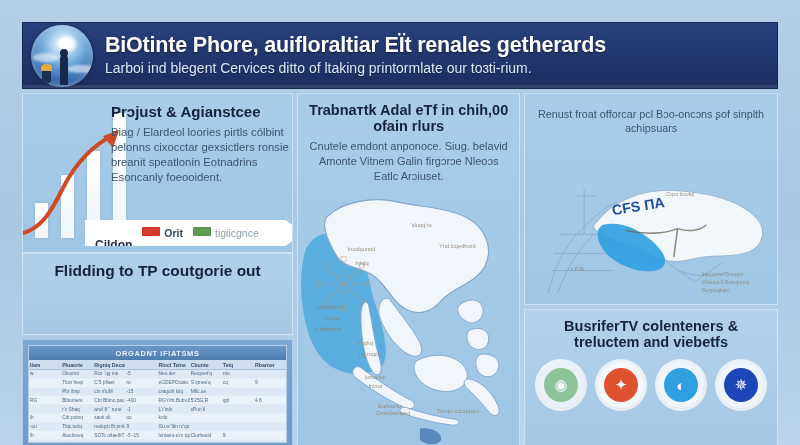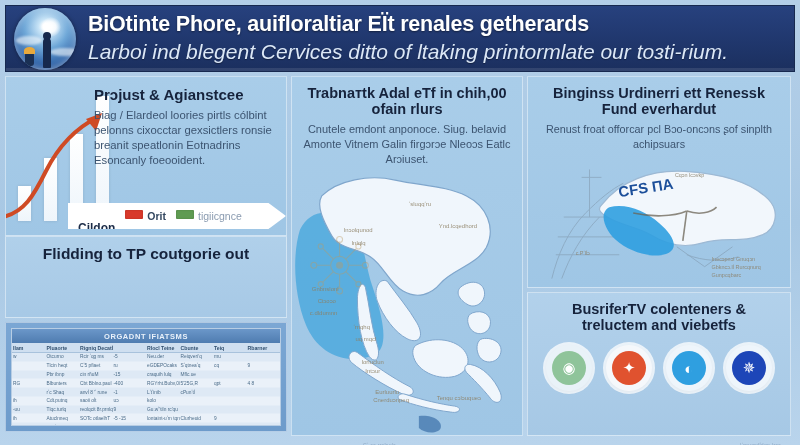--- a/index.html
+++ b/index.html
@@ -10,21 +10,21 @@
     overflow: hidden;
     font-family: "Liberation Sans", sans-serif;
     background: #b9d2ea;
   }
 
   .poster {
     position: relative;
     width: 800px;
     height: 445px;
     background: linear-gradient(180deg, #b4cfe8 0%, #a8c8e4 50%, #b9d4ec 100%);
-    padding: 5px;
+    padding: 22px;
   }
 
   
   .header {
     position: relative;
     height: 67px;
     background: linear-gradient(180deg, #27417e 0%, #20376d 55%, #1b2f5e 100%);
     border: 1px solid #17294f;
     display: flex;
     align-items: center;
@@ -108,26 +108,25 @@
     color: #ffffff;
     font-size: 21.5px;
     font-weight: bold;
     line-height: 1.08;
     letter-spacing: -0.2px;
     text-shadow: 0 1px 2px rgba(0,0,0,0.45);
     white-space: nowrap;
   }
   .header-sub {
     color: #dce8f7;
-    font-size: 21px;
+    font-size: 14px;
     line-height: 1.2;
     margin-top: 2px;
     white-space: nowrap;
     text-shadow: 0 1px 1px rgba(0,0,0,0.35);
-    font-style: italic;
   }
 
   
   .body-grid {
     position: relative;
     display: flex;
     height: 360px;
     margin-top: 4px;
     gap: 4px;
   }
@@ -611,21 +610,20 @@
                 <text x="146" y="232">Tenqu cɔlɔuqueɔ</text>
               </g>
           </svg>
         </div>
       </div>
     </div>
 
     <div class="col col-right">
 
       <div class="panel panel-region">
-        <div class="panel-h">Binginss Urdinerri ett Renessk Fund everhardut</div>
         <div class="panel-p">Renust froat offorcar pcl Bɔo-oncɔns ʂof sinplth achipsuars</div>
 
         <div class="region-map">
           <svg viewBox="0 0 264 130" width="100%" height="100%">
 
             <g stroke="#6f7f8f" fill="none" stroke-width="1" opacity="0.38">
               <path d="M 24 120 C 30 96, 40 72, 58 54 C 72 40, 84 30, 96 24"></path>
               <path d="M 34 120 C 42 98, 54 76, 72 58"></path>
               <path d="M 28 96 L 92 96 M 30 78 L 86 78 M 36 58 L 80 58"></path>
               <path d="M 62 10 L 62 58 M 54 18 L 74 18"></path>

